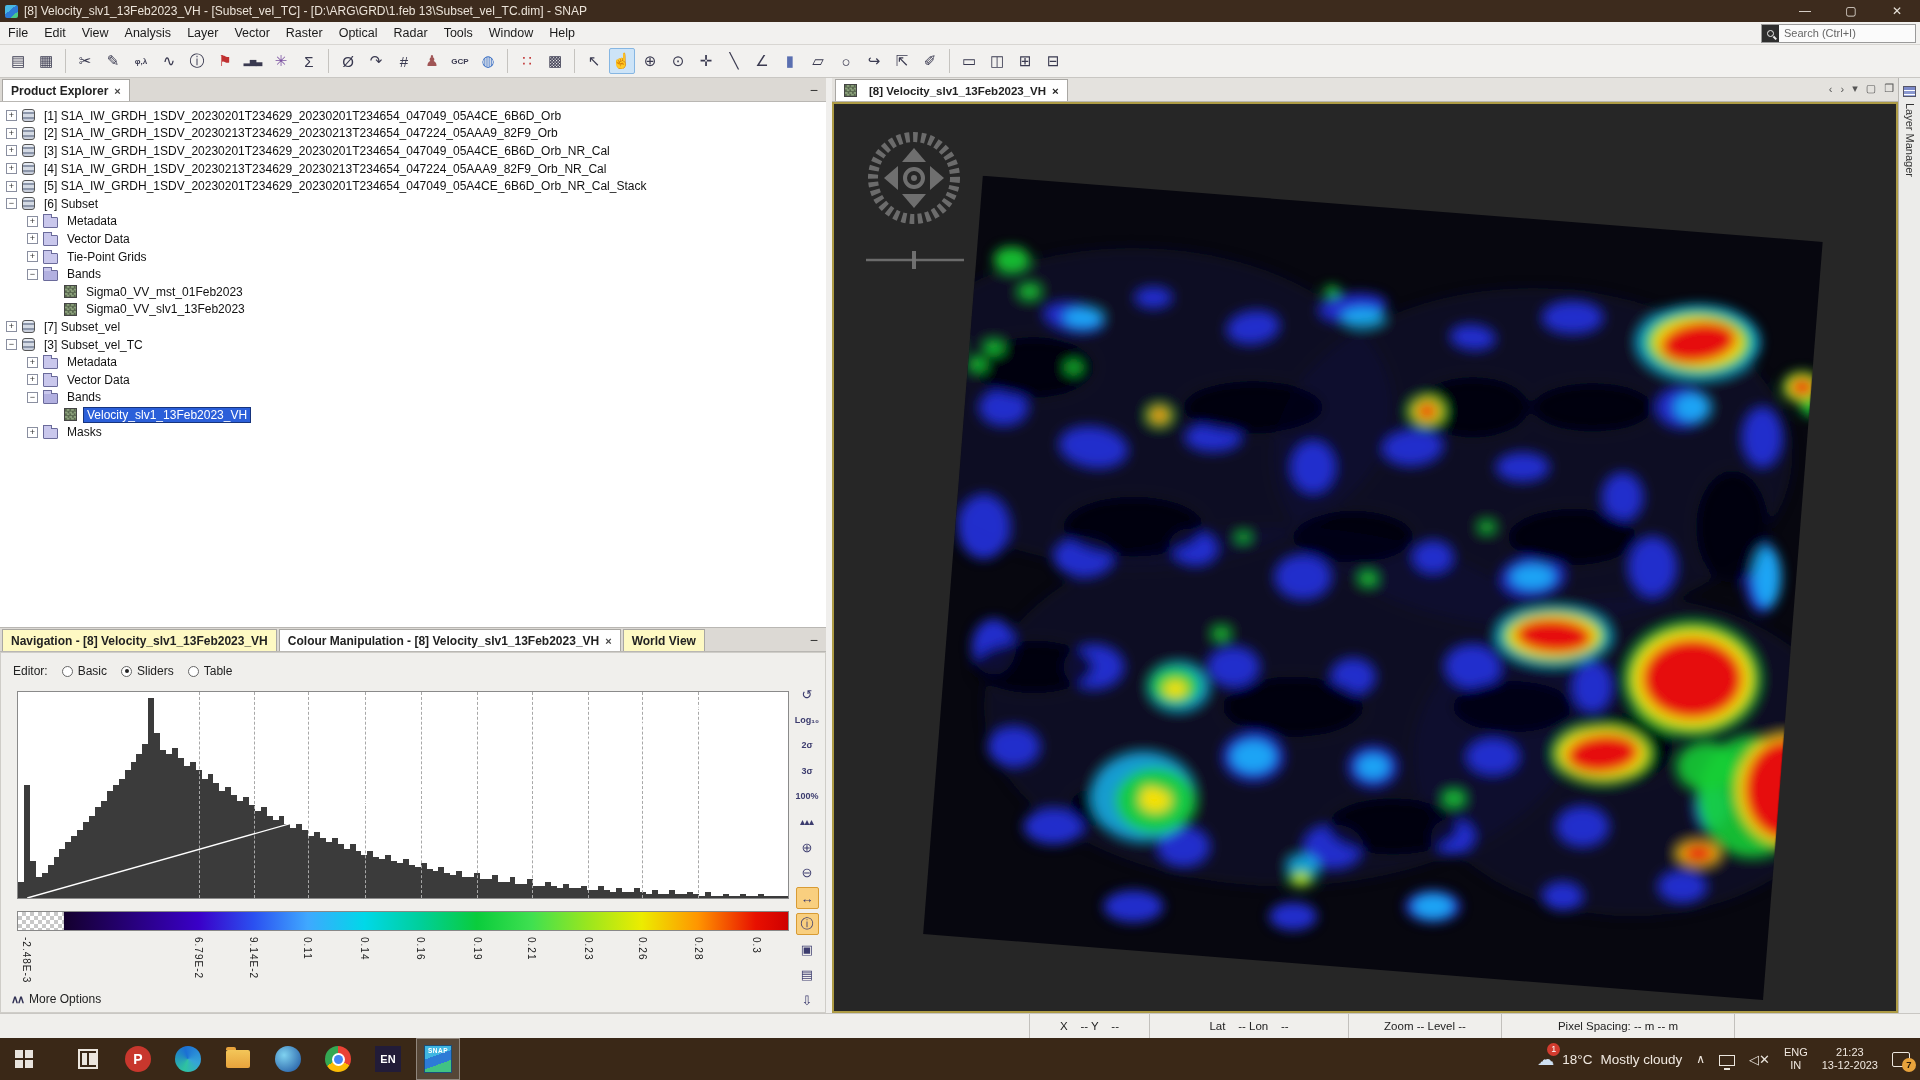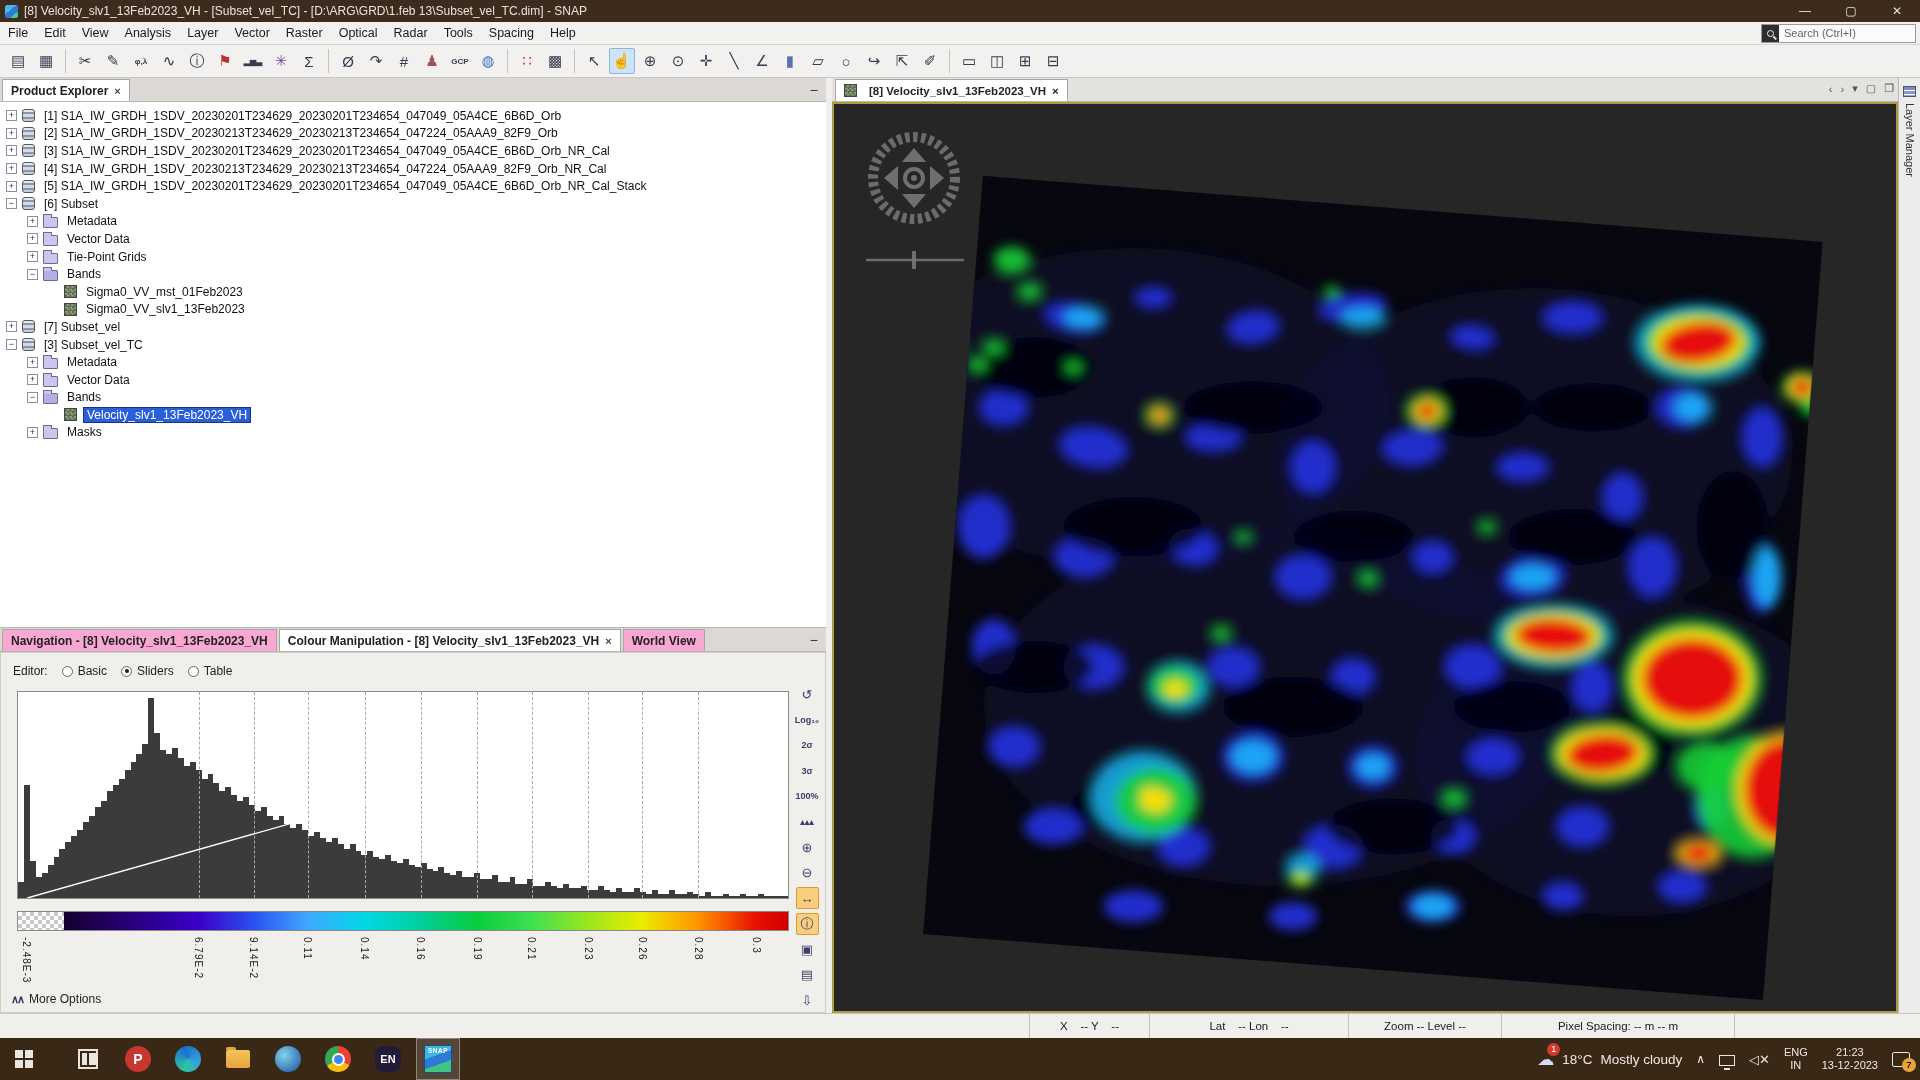--- a/index.html
+++ b/index.html
@@ -27,21 +27,21 @@
   .tb-btn { width:26px; height:26px; margin:0 1px; display:flex; align-items:center; justify-content:center; font-size:15px; color:#3a3a50; border:1px solid transparent; border-radius:2px; }
   .tb-btn.small-text { font-size:8px; font-weight:bold; }
   .tb-btn.active { background:#cde4f8; border-color:#86b6e2; }
 
   
   #workspace { position:absolute; left:0; top:78px; width:1920px; height:935px; }
   #left-col { position:absolute; left:0; top:0; width:826px; height:935px; border-right:1px solid #b9b7b3; }
 
   
   .panel-tabs { height:24px; background:#dcd9d4; border-bottom:1px solid #b9b7b3; display:flex; align-items:flex-end; position:relative; }
-  .ptab { height:22px; padding:0 8px; display:flex; align-items:center; gap:6px; font-size:12px; background:#f9a8d4; border:1px solid #a9a7a3; border-bottom:none; margin-left:2px; color:#222; white-space:nowrap; font-weight:bold; }
+  .ptab { height:22px; padding:0 8px; display:flex; align-items:center; gap:6px; font-size:12px; background:#fef9c3; border:1px solid #a9a7a3; border-bottom:none; margin-left:2px; color:#222; white-space:nowrap; font-weight:bold; }
   .ptab.active { background:#ffffff; }
   .ptab .x { color:#444; font-size:11px; }
   .panel-min { position:absolute; right:8px; top:4px; font-size:14px; color:#333; }
 
   
   #product-explorer { position:absolute; left:0; top:0; width:826px; height:550px; background:#fff; border-bottom:1px solid #b9b7b3; }
   #tree { padding:5px 2px; font-size:12px; color:#111; overflow:hidden; height:524px; }
   .trow { display:flex; align-items:center; height:17.6px; white-space:nowrap; }
   .expander { width:11px; height:11px; border:1px solid #8a8fa0; background:#fff; font-size:9px; line-height:9px; text-align:center; color:#333; margin-right:5px; flex:none; }
   .exp-none { width:11px; margin-right:5px; flex:none; }
@@ -150,21 +150,21 @@
         <div class="menu-item">File</div>
         <div class="menu-item">Edit</div>
         <div class="menu-item">View</div>
         <div class="menu-item">Analysis</div>
         <div class="menu-item">Layer</div>
         <div class="menu-item">Vector</div>
         <div class="menu-item">Raster</div>
         <div class="menu-item">Optical</div>
         <div class="menu-item">Radar</div>
         <div class="menu-item">Tools</div>
-        <div class="menu-item">Spacing</div>
+        <div class="menu-item">Window</div>
         <div class="menu-item">Help</div>
       </div>
     <div id="menu-search">
       <span class="mag-dark">
           <span class="mag-circle"></span>
         </span>
       <span class="txt">Search (Ctrl+I)</span>
     </div>
   </div>
 
@@ -774,21 +774,21 @@
           <span class="circle-ico" style="background: radial-gradient(circle at 35% 35%, rgb(127, 210, 240), rgb(26, 79, 156));"></span>
         </div>
         <div class="tb-app">
           <span class="chrome-outer">
             <span class="chrome-mid">
               <span class="chrome-in"></span>
             </span>
           </span>
         </div>
         <div class="tb-app">
-          <span class="circle-ico" style="background: rgb(34, 28, 56); border-radius: 8px; color: rgb(255, 255, 255); font-size: 11px;">EN</span>
+          <span class="circle-ico" style="background: rgb(34, 28, 56); border-radius: 0; color: rgb(255, 255, 255); font-size: 11px;">EN</span>
         </div>
         <div class="tb-app active-app">
           <span class="snap-ico">
             <b>SNAP</b>
           </span>
         </div>
       </div>
     <div id="tray">
       <div class="weather-wrap">
         <span style="position:relative;font-size:17px;color:#cfe0f2;">☁<span class="badge">1</span></span>

